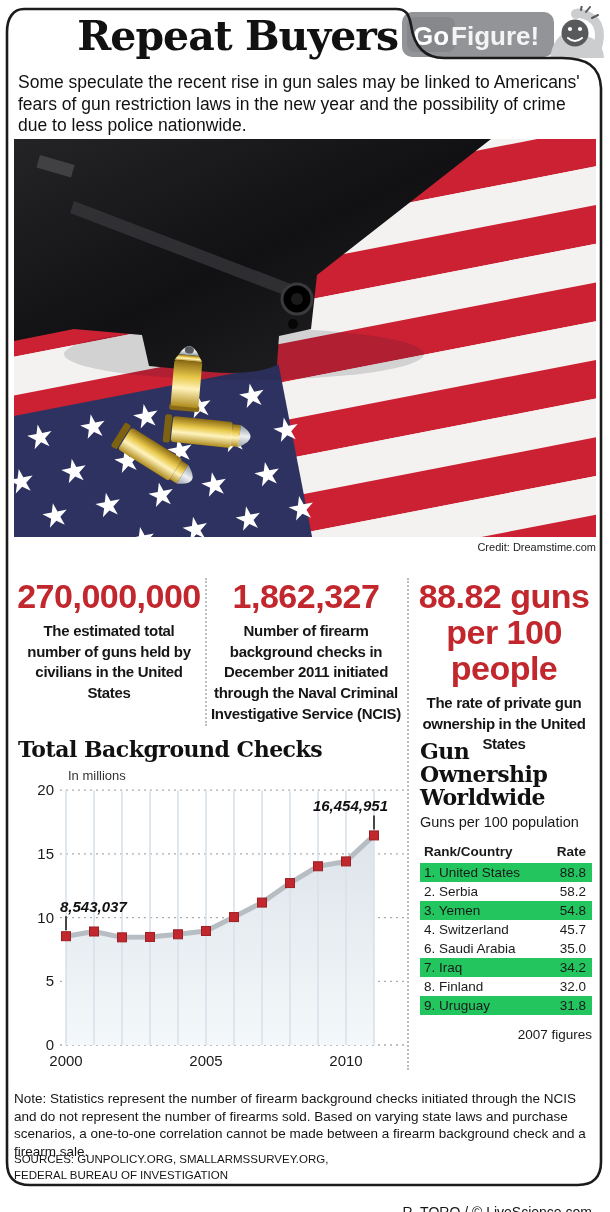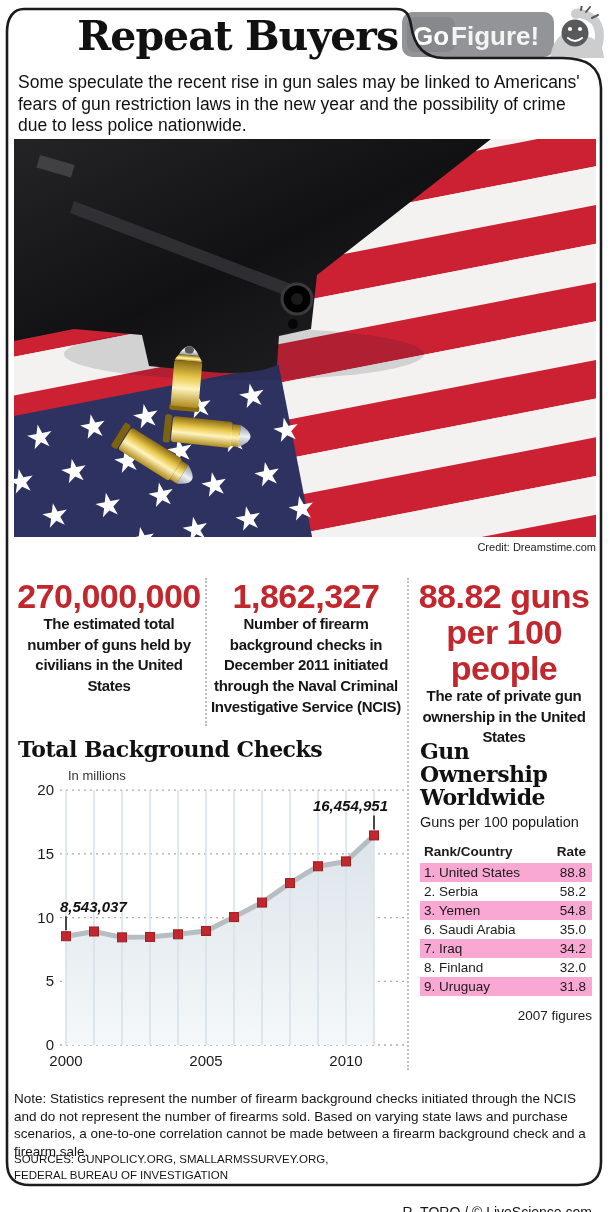--- a/index.html
+++ b/index.html
@@ -9,42 +9,42 @@
   
   .title{left:18px;top:12px;width:380px;font-family:"DejaVu Serif",serif;font-weight:bold;
          font-size:41px;letter-spacing:-1px;color:#111;text-align:right;}
   .intro{left:18px;top:72px;width:576px;font-size:17.5px;line-height:1.24;color:#111;}
   
   .photo{left:14px;top:139px;width:582px;height:398px;}
   .credit{left:14px;top:541px;width:582px;text-align:right;font-size:11px;color:#222;}
   
   .stat{top:578px;text-align:center;}
   .stat .value{color:#c1272d;font-weight:bold;font-size:34px;line-height:1.06;letter-spacing:-0.5px;}
-  .stat .caption{font-weight:bold;font-size:15px;line-height:1.38;letter-spacing:-0.3px;color:#161616;}
+  .stat .caption{margin-top:7px;font-weight:bold;font-size:15px;line-height:1.38;letter-spacing:-0.3px;color:#161616;}
   .stat1{left:16px;width:186px;}
   .stat2{left:210px;width:192px;}
   .stat3{left:412px;width:184px;}
   .vdot{border-left:2px dotted #b9bec4;width:0;}
   .vdot1{left:205px;top:578px;height:148px;}
   .vdot2{left:407px;top:578px;height:492px;}
   
   .chart-title{left:18px;top:736px;font-family:"DejaVu Serif",serif;font-weight:bold;
                font-size:22px;letter-spacing:-0.5px;color:#111;}
   .unit-label{left:68px;top:768px;font-size:13px;color:#333;}
   #chart-svg{left:14px;top:760px;}
   
   .tbl{left:420px;top:740px;width:172px;}
   .tbl-title{font-family:"DejaVu Serif",serif;font-weight:bold;font-size:22px;line-height:1.04;
              letter-spacing:-0.5px;color:#111;}
   .tbl-sub{margin-top:5px;font-size:14.5px;color:#1a1a1a;}
   .tbl-head{display:flex;justify-content:space-between;margin-top:14px;padding:0 6px 4px 4px;
             font-weight:bold;font-size:13.5px;}
   .t-row{display:flex;justify-content:space-between;align-items:center;height:19px;
          padding:0 6px 0 4px;font-size:13.5px;}
-  .t-row.shade{background:#f9a8d4;}
+  .t-row.shade{background:#22c55e;}
   .tbl-note{margin-top:12px;text-align:right;font-size:13.5px;color:#1a1a1a;}
   
   .note{left:14px;top:1090px;width:580px;font-size:13.5px;line-height:1.3;color:#151515;}
   .sources{left:14px;top:1152px;width:330px;font-size:11.5px;line-height:1.35;color:#151515;}
   .byline{left:300px;top:1160px;width:292px;text-align:right;font-size:14px;color:#151515;margin-top:44px;}
   .no-ptr{pointer-events:none;}
 </style>
 </head>
 <body>
 
@@ -291,20 +291,24 @@
         </div>
         <div class="t-row">
           <span>2. Serbia</span>
           <span>58.2</span>
         </div>
         <div class="t-row shade">
           <span>3. Yemen</span>
           <span>54.8</span>
         </div>
         <div class="t-row">
+          <span>4. Switzerland</span>
+          <span>45.7</span>
+        </div>
+        <div class="t-row">
           <span>6. Saudi Arabia</span>
           <span>35.0</span>
         </div>
         <div class="t-row shade">
           <span>7. Iraq</span>
           <span>34.2</span>
         </div>
         <div class="t-row">
           <span>8. Finland</span>
           <span>32.0</span>

